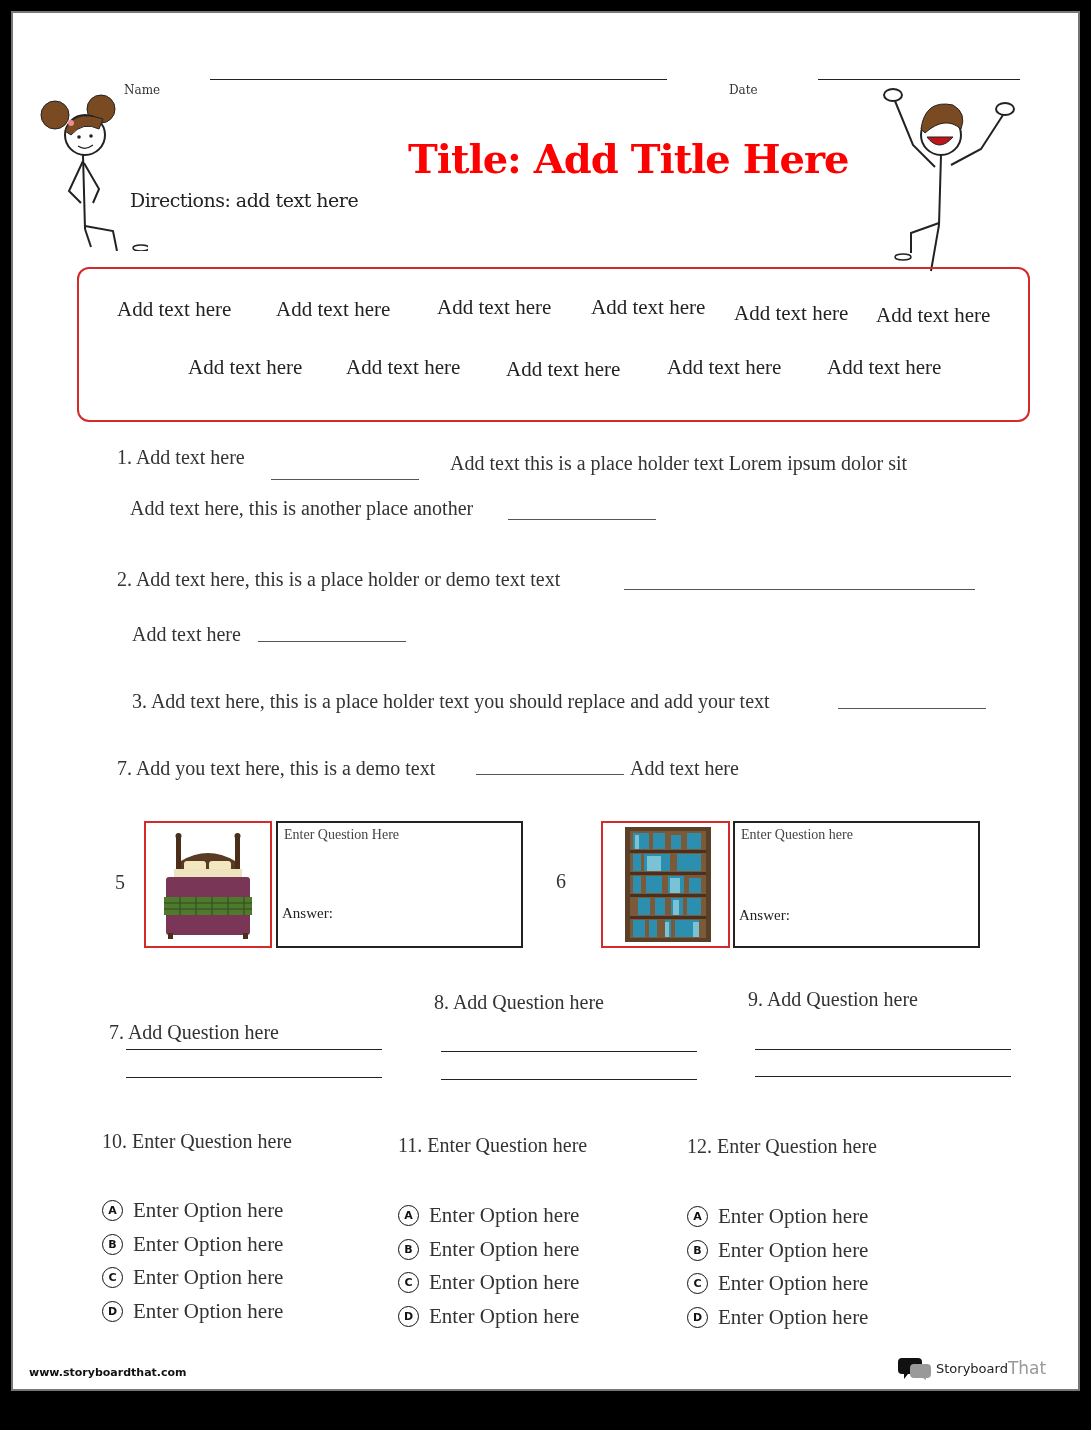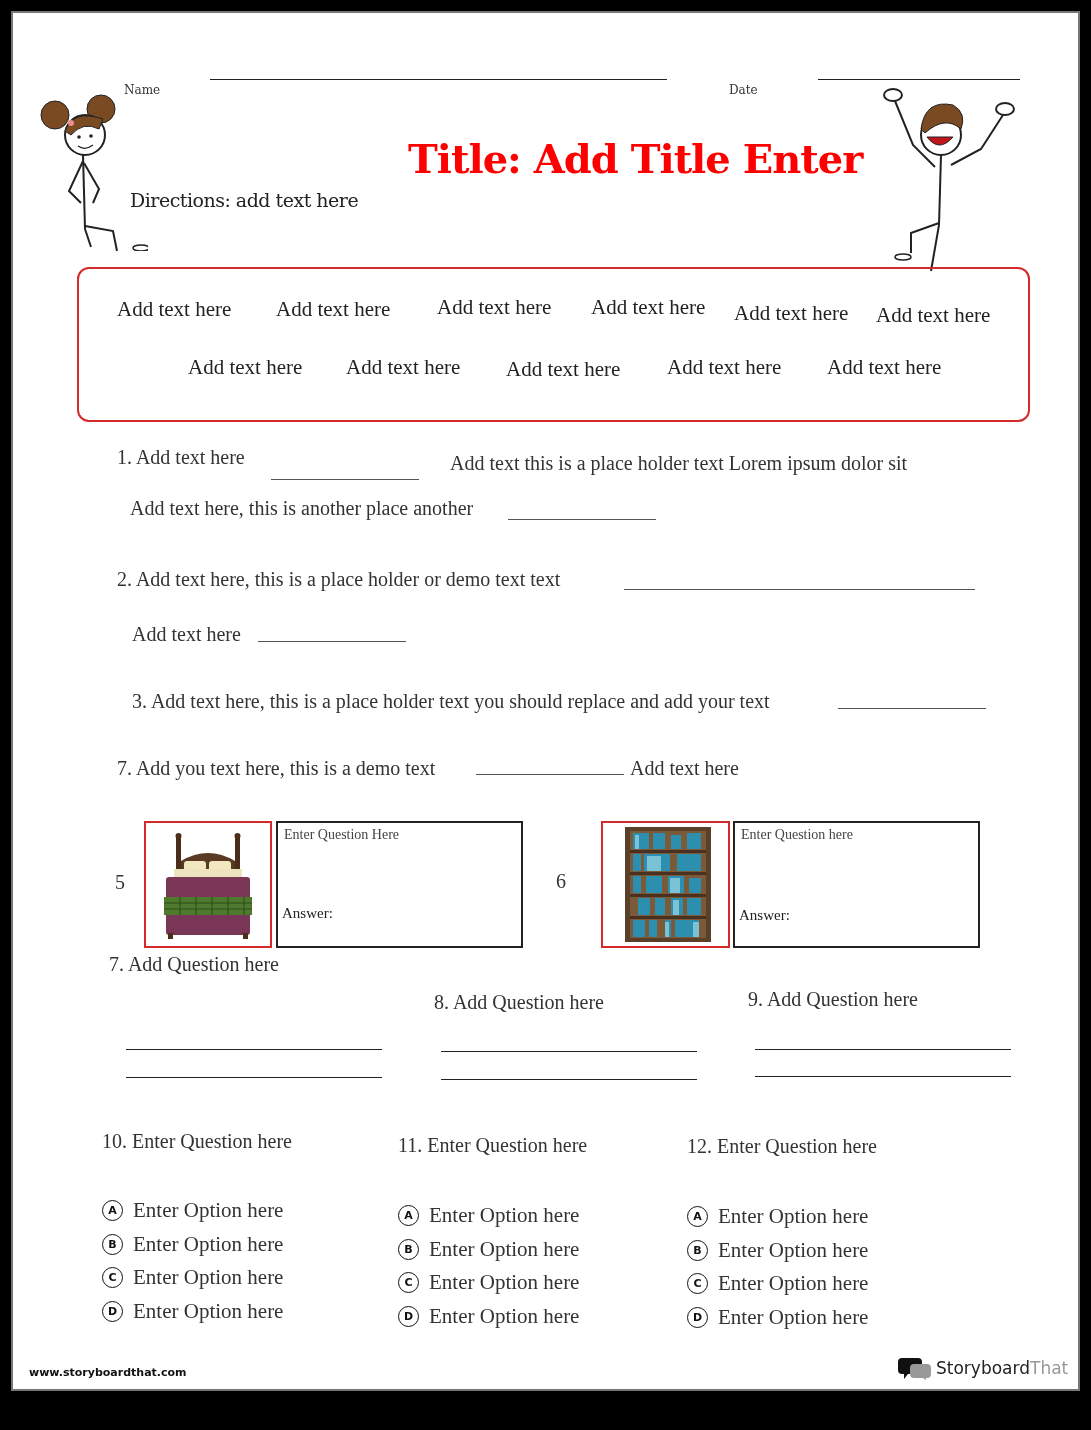--- a/index.html
+++ b/index.html
@@ -31,21 +31,21 @@
   .num { position: absolute; font-family: "Liberation Serif", serif; font-size: 20px; color: #333; }
   .opt { position: absolute; display: flex; align-items: center; gap: 10px; white-space: nowrap; }
   .opt .circle {
     width: 21px; height: 21px; border: 1.8px solid #111; border-radius: 50%;
     display: flex; align-items: center; justify-content: center;
     font-family: "DejaVu Sans", sans-serif; font-weight: bold; font-size: 11px; color: #111;
   }
   .opt .otext { font-family: "Liberation Serif", serif; font-size: 21px; color: #333; }
   .footer-url { position: absolute; left: 16px; top: 1353px; font-family: "DejaVu Sans", sans-serif; font-weight: bold; font-size: 11px; color: #111; }
   .brand { position: absolute; left: 885px; top: 1343px; display: flex; align-items: center; gap: 4px; }
-  .brand .b1 { font-family: "DejaVu Sans", sans-serif; font-size: 17px; color: #222; }
+  .brand .b1 { font-family: "DejaVu Sans", sans-serif; font-size: 13px; color: #222; }
   .brand .b2 { font-family: "DejaVu Sans", sans-serif; font-size: 17px; color: #999; margin-left: -4px; }
 </style>
 </head>
 <body>
 
 <div class="page">
 
   <span class="abs small-label" style="left:111px;top:50px;">Name</span>
   <div class="line" style="left:197px;top:66px;width:457px;"></div>
   <span class="abs small-label" style="left:716px;top:50px;">Date</span>
@@ -61,21 +61,21 @@
       <circle cx="58" cy="45" r="1.8" fill="#222"></circle>
     <path d="M45 55 Q52 60 60 54" fill="none" stroke="#222" stroke-width="1.2"></path>
     <line x1="50" y1="64" x2="52" y2="138" stroke="#222" stroke-width="2"></line>
     <path d="M50 70 L36 100 L48 112" fill="none" stroke="#222" stroke-width="2"></path>
     <path d="M51 72 L66 98 L60 112" fill="none" stroke="#222" stroke-width="2"></path>
     <path d="M52 135 L80 140 L84 160" fill="none" stroke="#222" stroke-width="2"></path>
     <path d="M52 138 L58 156" fill="none" stroke="#222" stroke-width="2"></path>
     <ellipse cx="108" cy="157" rx="8" ry="3" fill="#fff" stroke="#222" stroke-width="1.5"></ellipse>
   </svg>
 
-  <span class="abs title" style="left:395px;top:122px;">Title: Add Title Enter</span>
+  <span class="abs title" style="left:395px;top:122px;">Title: Add Title Here</span>
   <span class="abs directions" style="left:117px;top:176px;">Directions: add text here</span>
 
   <svg class="abs" style="left:862px;top:72px;" width="150" height="190" viewBox="0 0 150 190">
     <ellipse cx="18" cy="10" rx="9" ry="6" fill="#fff" stroke="#222" stroke-width="2"></ellipse>
     <ellipse cx="130" cy="24" rx="9" ry="6" fill="#fff" stroke="#222" stroke-width="2"></ellipse>
     <path d="M20 16 L38 60 L60 82" fill="none" stroke="#222" stroke-width="2"></path>
     <path d="M128 30 L106 64 L76 80" fill="none" stroke="#222" stroke-width="2"></path>
     <circle cx="66" cy="50" r="20" fill="#fff" stroke="#222" stroke-width="2"></circle>
     <path d="M46 44 Q50 14 78 20 Q92 28 86 44 Q70 30 50 48 Z" fill="#7a4a22" stroke="#222" stroke-width="1"></path>
     <path d="M52 52 Q64 68 78 52 Z" fill="#c0161b" stroke="#222" stroke-width="1"></path>
@@ -188,21 +188,21 @@
           <rect x="27" y="71" width="76" height="3"></rect>
           <rect x="27" y="93" width="76" height="3"></rect>
       </g>
     </svg>
   </div>
   <div class="qbox" style="left:720px;top:808px;width:247px;height:127px;">
     <span class="qtext">Enter Question here</span>
     <span class="ans" style="top:84px;">Answer:</span>
   </div>
 
-  <span class="q" style="left:96px;top:940px;text-align:center;">7. Add Question here</span>
+  <span class="q" style="left:96px;top:1008px;text-align:center;">7. Add Question here</span>
   <div class="line" style="left:113px;top:1036px;width:256px;border-top-width:1px;"></div>
   <div class="line" style="left:113px;top:1064px;width:256px;border-top-width:1px;"></div>
 
   <span class="q" style="left:421px;top:978px;">8. Add Question here</span>
   <div class="line" style="left:428px;top:1038px;width:256px;border-top-width:1px;"></div>
   <div class="line" style="left:428px;top:1066px;width:256px;border-top-width:1px;"></div>
 
   <span class="q" style="left:735px;top:975px;">9. Add Question here</span>
   <div class="line" style="left:742px;top:1036px;width:256px;border-top-width:1px;"></div>
   <div class="line" style="left:742px;top:1063px;width:256px;border-top-width:1px;"></div>

